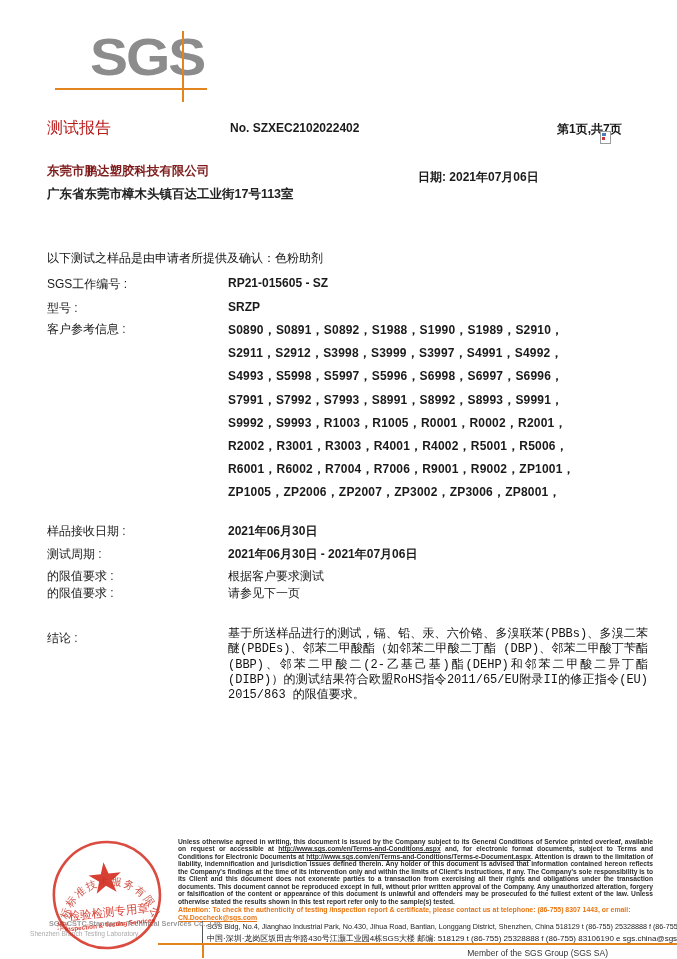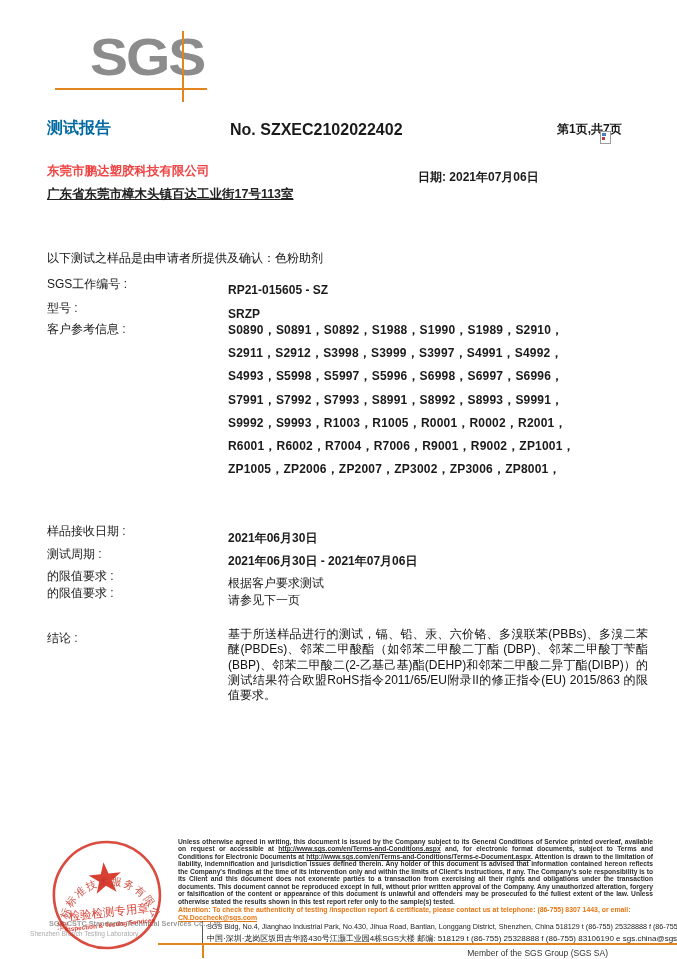--- a/index.html
+++ b/index.html
@@ -8,41 +8,41 @@
     font-family:"Liberation Sans","DejaVu Sans",sans-serif;color:#1a1a1a;
   }
   
   .logo-text{
     position:absolute;left:90px;top:26px;font-size:57px;font-weight:bold;
     color:#8c8c8c;letter-spacing:-2px;transform:scaleY(.92);transform-origin:top left;
   }
   .logo-hline{position:absolute;left:55px;top:88px;width:152px;height:2px;background:#e2851e;}
   .logo-vline{position:absolute;left:182px;top:31px;width:2px;height:71px;background:#e2851e;}
   
-  .doc-title{position:absolute;left:47px;top:118px;font-size:16px;font-weight:bold;color:#0369a1;text-align:center;}
-  .report-no{position:absolute;left:230px;top:121px;font-size:16px;font-weight:bold;}
+  .doc-title{position:absolute;left:47px;top:118px;font-size:16px;font-weight:normal;color:#b91c1c;text-align:center;}
+  .report-no{position:absolute;left:230px;top:121px;font-size:12px;font-weight:bold;}
   .report-date{position:absolute;left:418px;top:121px;font-size:12px;font-weight:bold;margin-top:48px;}
   .page-info{position:absolute;left:557px;top:121px;font-size:12px;font-weight:bold;}
   
-  .company{position:absolute;left:47px;top:163px;font-size:12.5px;font-weight:bold;color:#ef4444;}
-  .address{position:absolute;left:47px;top:186px;font-size:12.5px;font-weight:bold;color:#222;text-decoration:underline;}
+  .company{position:absolute;left:47px;top:163px;font-size:12.5px;font-weight:bold;color:#7f1d1d;}
+  .address{position:absolute;left:47px;top:186px;font-size:12.5px;font-weight:bold;color:#222;}
   .broken-img{position:absolute;left:600px;top:131px;width:9px;height:11px;border:1px solid #9a9a9a;background:#fff;}
   .broken-img .b1{position:absolute;left:1px;top:1px;width:4px;height:3px;background:#4a7ec2;}
   .broken-img .b2{position:absolute;left:1px;top:5px;width:3px;height:3px;background:#c23a3a;}
   
   .intro{position:absolute;left:47px;top:250px;font-size:12px;color:#111;}
   .frow{position:absolute;left:47px;font-size:12px;white-space:nowrap;}
   .frow .lbl{display:inline-block;width:181px;vertical-align:top;}
-  .frow .val{display:inline-block;vertical-align:top;margin-top:7px;}
+  .frow .val{display:inline-block;vertical-align:top;}
   .bold{font-weight:bold;}
   .codes{position:absolute;left:228px;font-size:12px;font-weight:bold;line-height:23.2px;}
   .codes div{letter-spacing:.2px;}
   .concl-text{
     position:absolute;left:228px;top:627px;width:420px;font-size:12px;line-height:15.3px;
-    color:#111;text-align:justify;
+    color:#111;text-align:justify;font-family:Liberation Mono, monospace;
   }
   
   .legal{
     position:absolute;left:178px;top:838px;width:475px;font-size:6.7px;line-height:7.45px;
     color:#2e2e2e;text-align:justify;font-weight:bold;
   }
   .legal a{color:#2e2e2e;text-decoration:underline;}
   .attention{
     position:absolute;left:178px;top:906px;width:475px;font-size:6.9px;line-height:7.6px;
     color:#e87511;font-weight:bold;
@@ -93,20 +93,21 @@
   </div>
   <div class="frow" style="top:321px">
     <span class="lbl">客户参考信息 :</span>
   </div>
   <div class="codes" style="top:319px">
     <div>S0890，S0891，S0892，S1988，S1990，S1989，S2910，</div>
     <div>S2911，S2912，S3998，S3999，S3997，S4991，S4992，</div>
     <div>S4993，S5998，S5997，S5996，S6998，S6997，S6996，</div>
     <div>S7991，S7992，S7993，S8991，S8992，S8993，S9991，</div>
     <div>S9992，S9993，R1003，R1005，R0001，R0002，R2001，</div>
+    <div>R2002，R3001，R3003，R4001，R4002，R5001，R5006，</div>
     <div>R6001，R6002，R7004，R7006，R9001，R9002，ZP1001，</div>
     <div>ZP1005，ZP2006，ZP2007，ZP3002，ZP3006，ZP8001，</div>
   </div>
   <div class="frow" style="top:523px">
     <span class="lbl">样品接收日期 :</span><span class="val bold">2021年06月30日</span>
   </div>
   <div class="frow" style="top:546px">
     <span class="lbl">测试周期 :</span><span class="val bold">2021年06月30日 - 2021年07月06日</span>
   </div>
   <div class="frow" style="top:568px">

